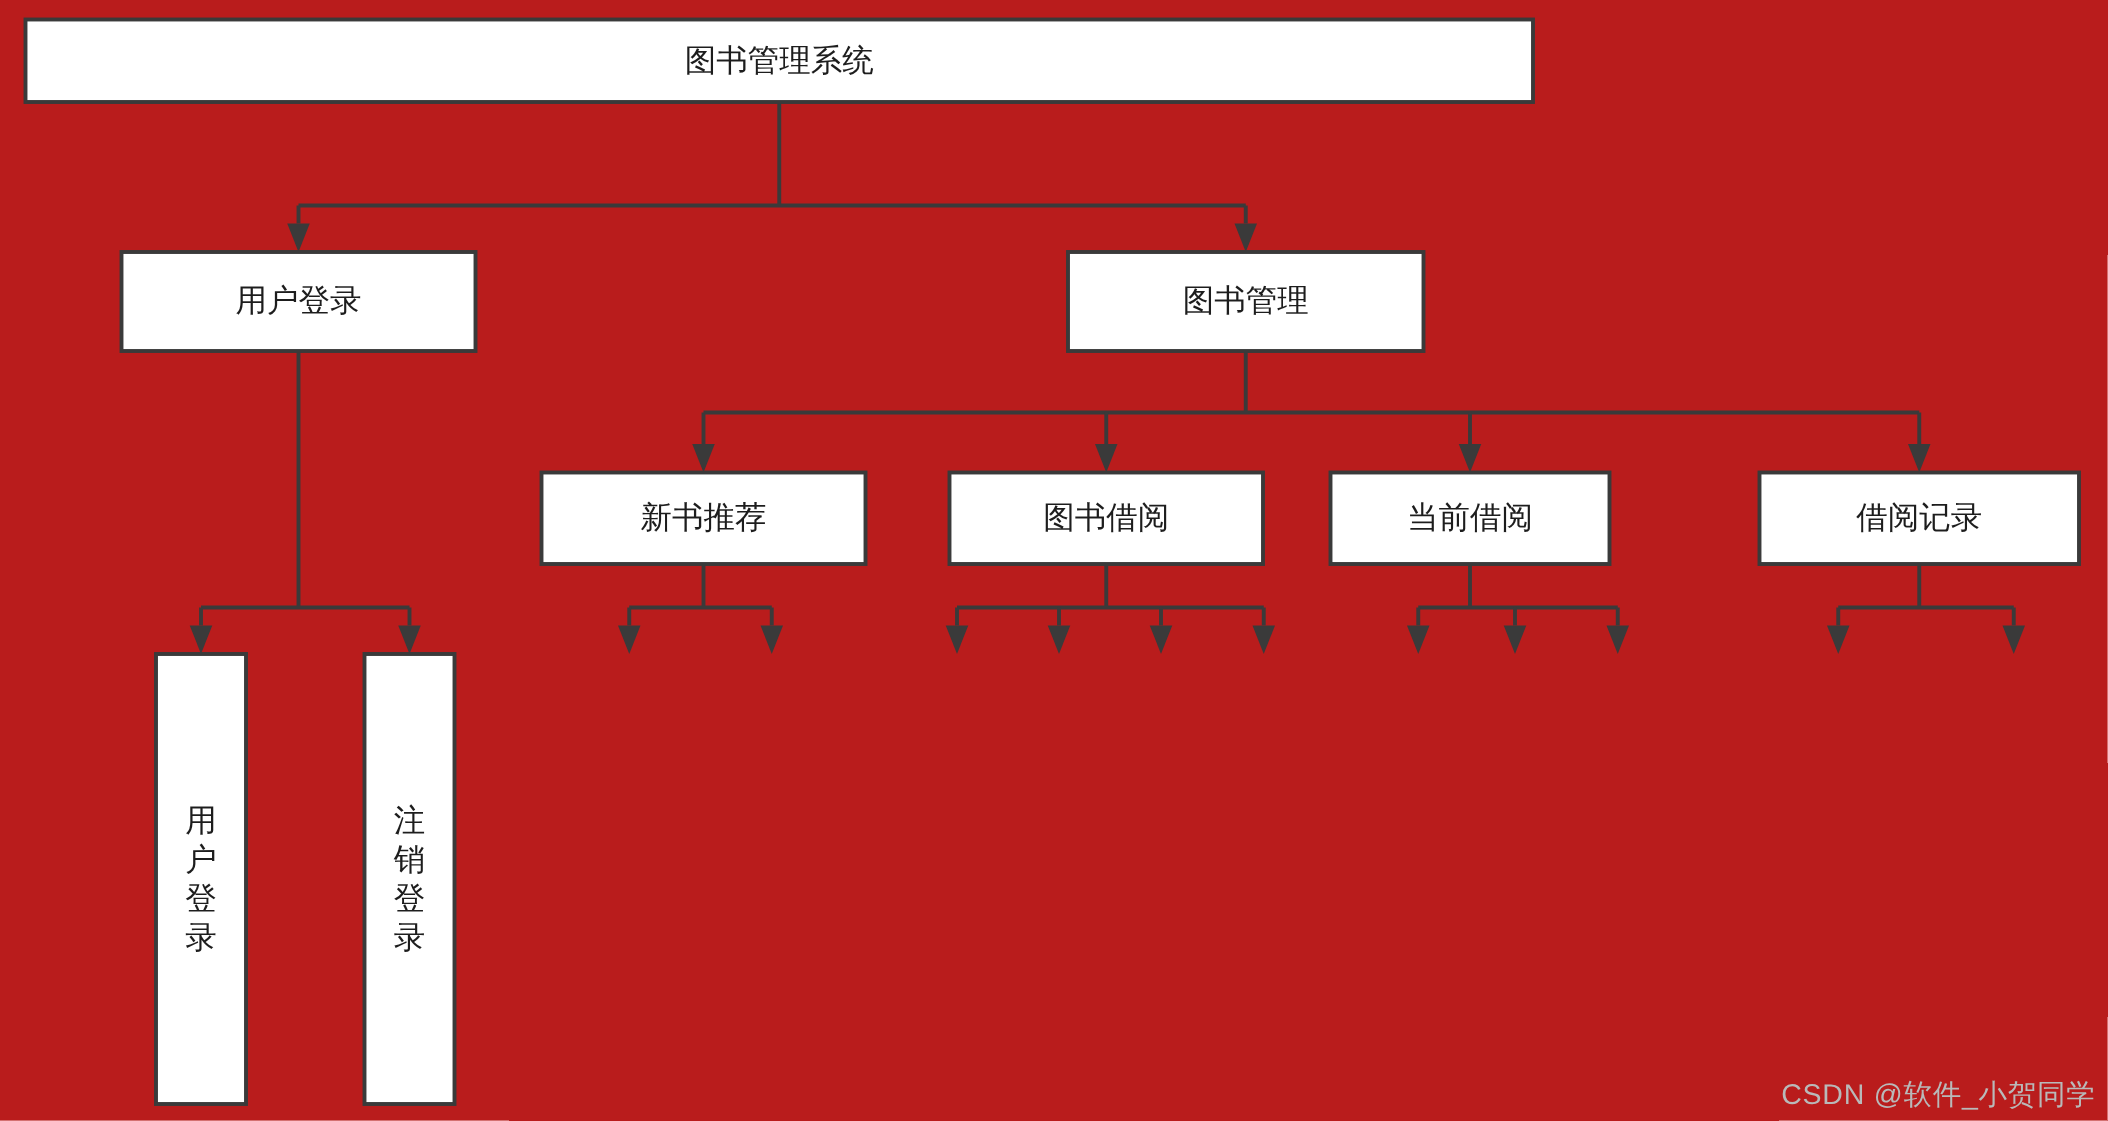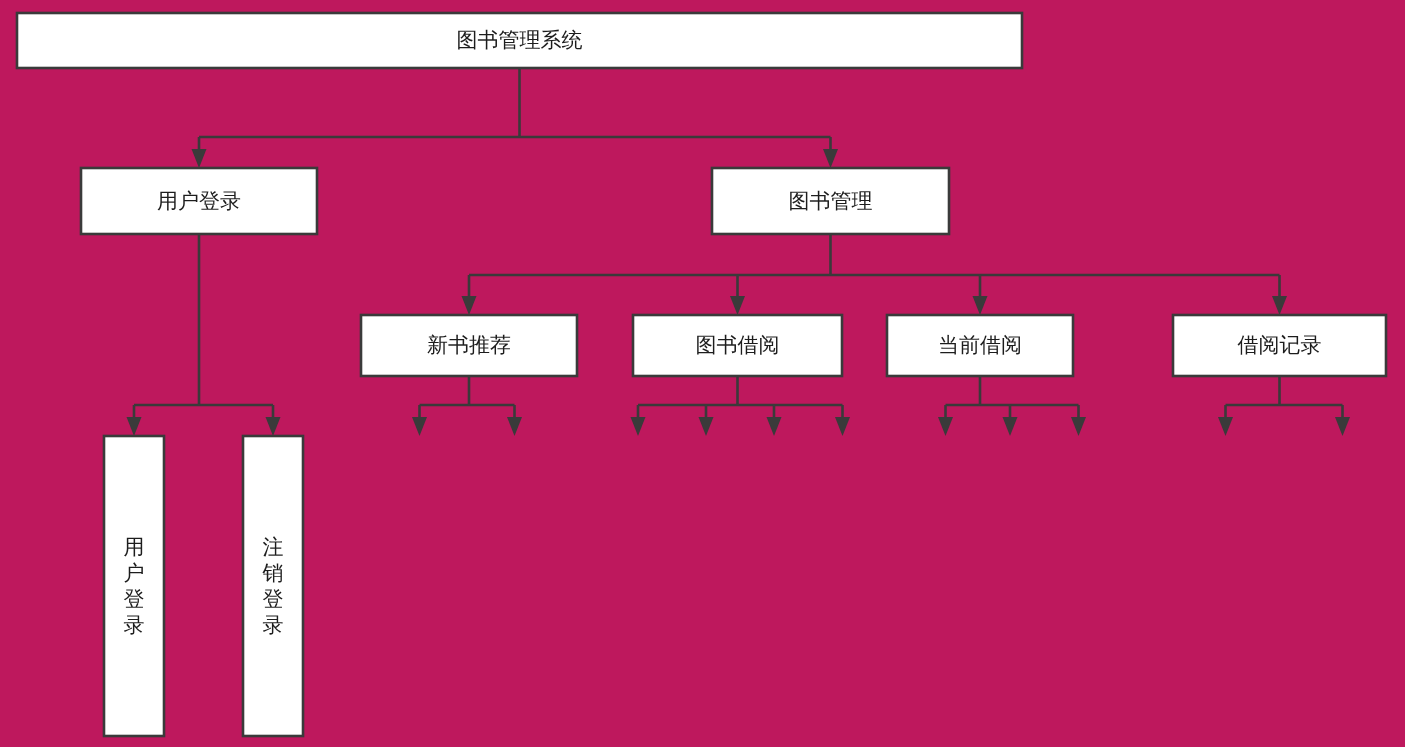--- a/index.html
+++ b/index.html
@@ -11,21 +11,21 @@
   body {
     width: 1405px;
     height: 747px;
     font-family: "Liberation Sans", "DejaVu Sans", sans-serif;
     overflow: hidden;
   }
   #diagram-root {
     position: relative;
     width: 1405px;
     height: 747px;
-    background: #be185d;
+    background: #b91c1c;
   }
   svg#flowchart {
     position: absolute;
     top: 0;
     left: 0;
     width: 1405px;
     height: 747px;
     display: block;
   }
   .node-rect {
@@ -159,13 +159,14 @@
         <g>
           <rect x="887" y="315" width="186" height="61" class="node-rect"></rect>
           <text x="980" y="346.5" class="node-label-h">当前借阅</text>
         </g>
         <g>
           <rect x="1173" y="315" width="213" height="61" class="node-rect"></rect>
           <text x="1279.5" y="346.5" class="node-label-h">借阅记录</text>
         </g>
       </g>
   </svg>
+  <div class="watermark">CSDN @软件_小贺同学</div>
 </div>
 
 </body></html>

